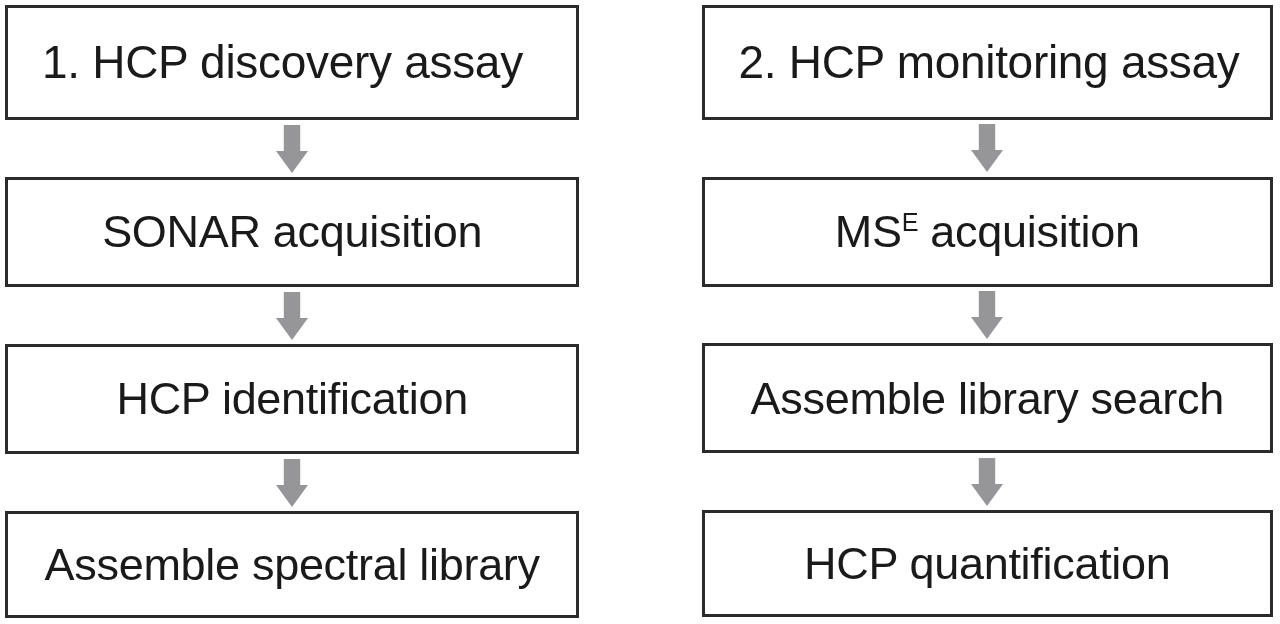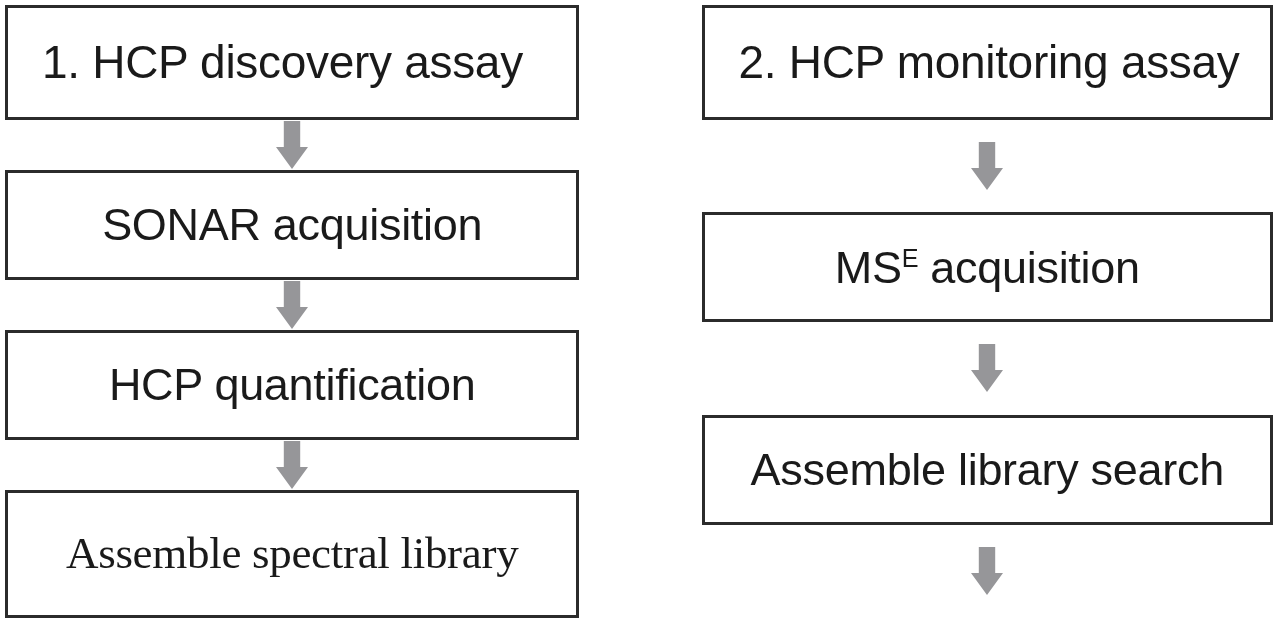--- a/index.html
+++ b/index.html
@@ -59,22 +59,21 @@
     flex: 0 0 auto;
   }
 
   .flow-box.header-box {
     height: 115px;
   }
   .flow-box.step-box {
     height: 110px;
   }
   .flow-box.last-box {
-    height: 128px;
-    font-family: Liberation Serif, serif;
+    height: 107px;
   }
 
   .box-label {
     font-size: 45px;
     line-height: 1.05;
     letter-spacing: -0.3px;
     font-weight: 400;
     color: #1a1a1a;
     white-space: nowrap;
   }
@@ -132,21 +131,21 @@
       <span class="box-label">SONAR acquisition</span>
     </div>
 
     <div class="arrow-slot">
       <svg class="arrow-down" viewBox="0 0 32 48" aria-hidden="true">
         <polygon class="arrow-shape" points="7.8,0 24.2,0 24.2,26 32,26 16,48 0,26 7.8,26"></polygon>
       </svg>
     </div>
 
     <div class="flow-box step-box">
-      <span class="box-label">HCP quantification</span>
+      <span class="box-label">HCP identification</span>
     </div>
 
     <div class="arrow-slot">
       <svg class="arrow-down" viewBox="0 0 32 48" aria-hidden="true">
         <polygon class="arrow-shape" points="7.8,0 24.2,0 24.2,26 32,26 16,48 0,26 7.8,26"></polygon>
       </svg>
     </div>
 
     <div class="flow-box last-box">
       <span class="box-label">Assemble spectral library</span>
@@ -181,16 +180,19 @@
     <div class="flow-box step-box">
       <span class="box-label">Assemble library search</span>
     </div>
 
     <div class="arrow-slot">
       <svg class="arrow-down" viewBox="0 0 32 48" aria-hidden="true">
         <polygon class="arrow-shape" points="7.8,0 24.2,0 24.2,26 32,26 16,48 0,26 7.8,26"></polygon>
       </svg>
     </div>
 
+    <div class="flow-box last-box">
+      <span class="box-label">HCP quantification</span>
+    </div>
 
   </div>
 
 </div>
 
 </body></html>

